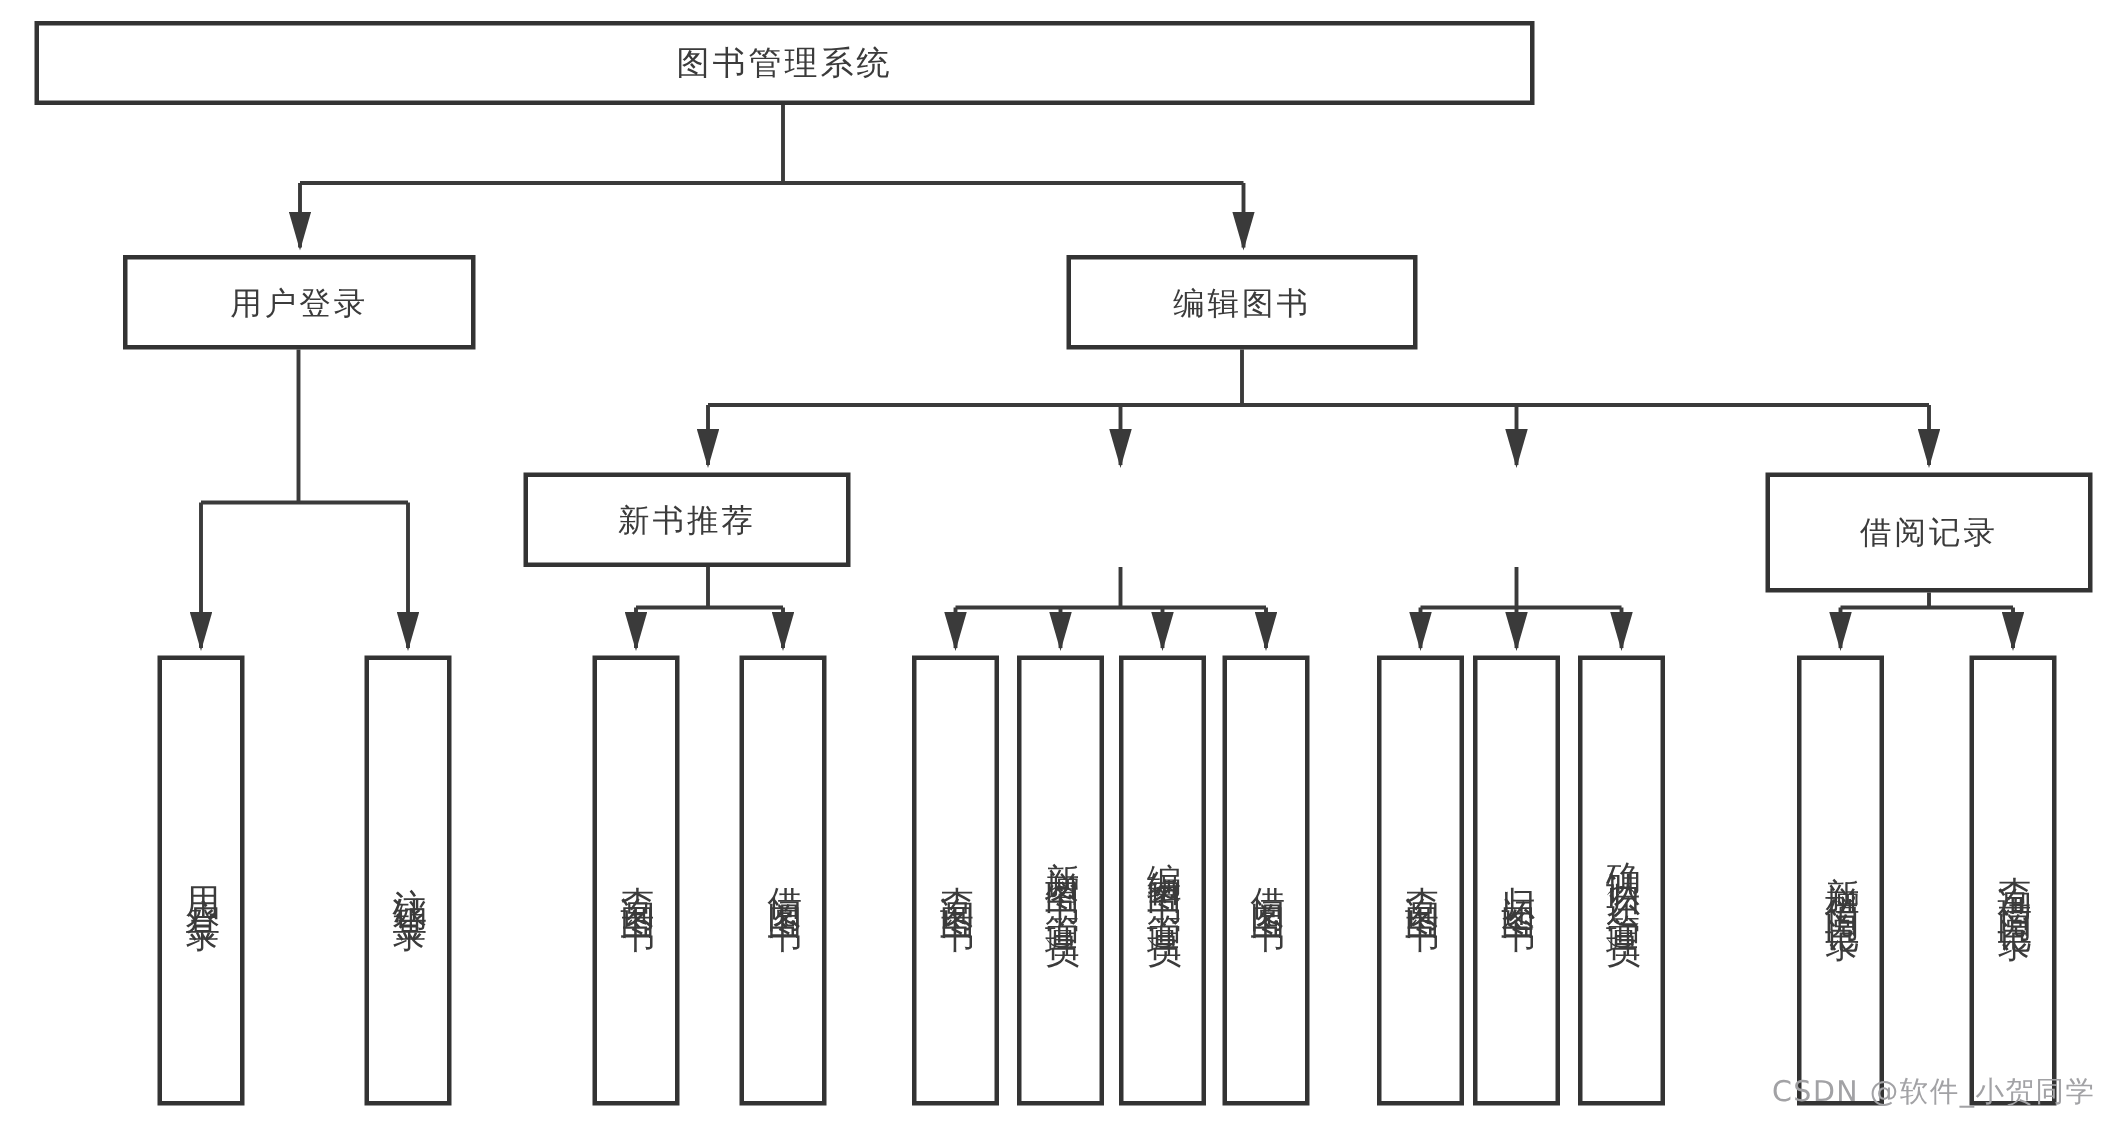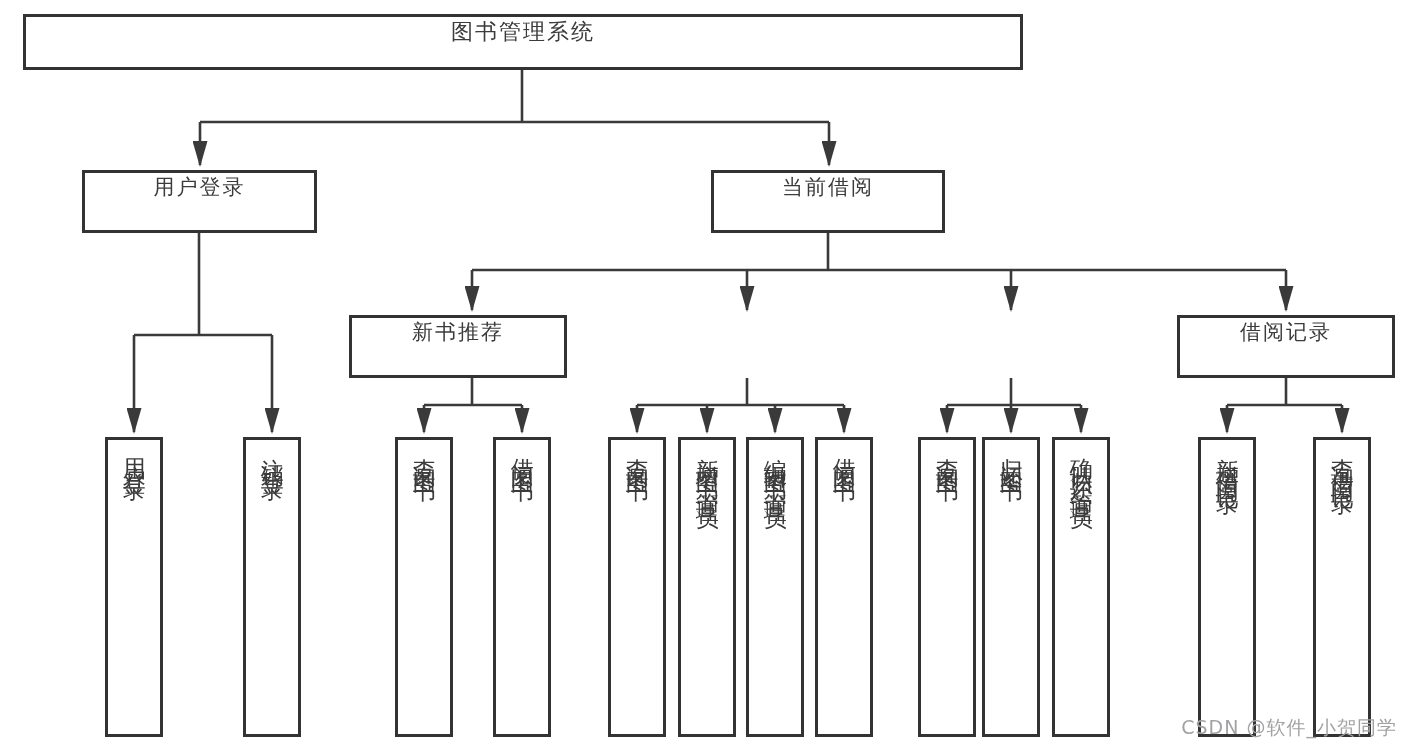--- a/index.html
+++ b/index.html
@@ -18,21 +18,21 @@
     overflow:hidden;
   }
   .wires{position:absolute;left:0;top:0;z-index:1;}
   .wires path{stroke:var(--line);stroke-width:2.6;fill:none;}
   .wires .a{marker-end:url(#arw);}
   .box{
     position:absolute;
     box-sizing:border-box;
     border:3px solid var(--border);
     background:var(--bg);
-    display:flex;align-items:flex-start;justify-content:center;
+    display:flex;align-items:center;justify-content:center;
     z-index:2;
   }
   .box .lbl{
     color:var(--text);
     font-size:21px;
     letter-spacing:2px;
     white-space:nowrap;
   }
   .box.v .lbl{
     writing-mode:vertical-rl;
@@ -107,27 +107,27 @@
   </svg>
 
   <div class="box title" style="left:23px;top:14px;width:1000px;height:56px">
     <span class="lbl">图书管理系统</span>
   </div>
 
   <div class="box" style="left:82px;top:170px;width:235px;height:63px">
     <span class="lbl">用户登录</span>
   </div>
   <div class="box" style="left:711px;top:170px;width:234px;height:63px">
-    <span class="lbl">当前借阅</span>
+    <span class="lbl">编辑图书</span>
   </div>
 
   <div class="box" style="left:349px;top:315px;width:218px;height:63px">
     <span class="lbl">新书推荐</span>
   </div>
-  <div class="box" style="left:1177px;top:315px;width:218px;height:63px">
+  <div class="box" style="left:1177px;top:315px;width:218px;height:80px">
     <span class="lbl">借阅记录</span>
   </div>
 
   <div class="box v" style="left:105px;top:437px;width:58px;height:300px">
     <span class="lbl">用户登录</span>
   </div>
   <div class="box v" style="left:243px;top:437px;width:58px;height:300px">
     <span class="lbl">注销登录</span>
   </div>
 

